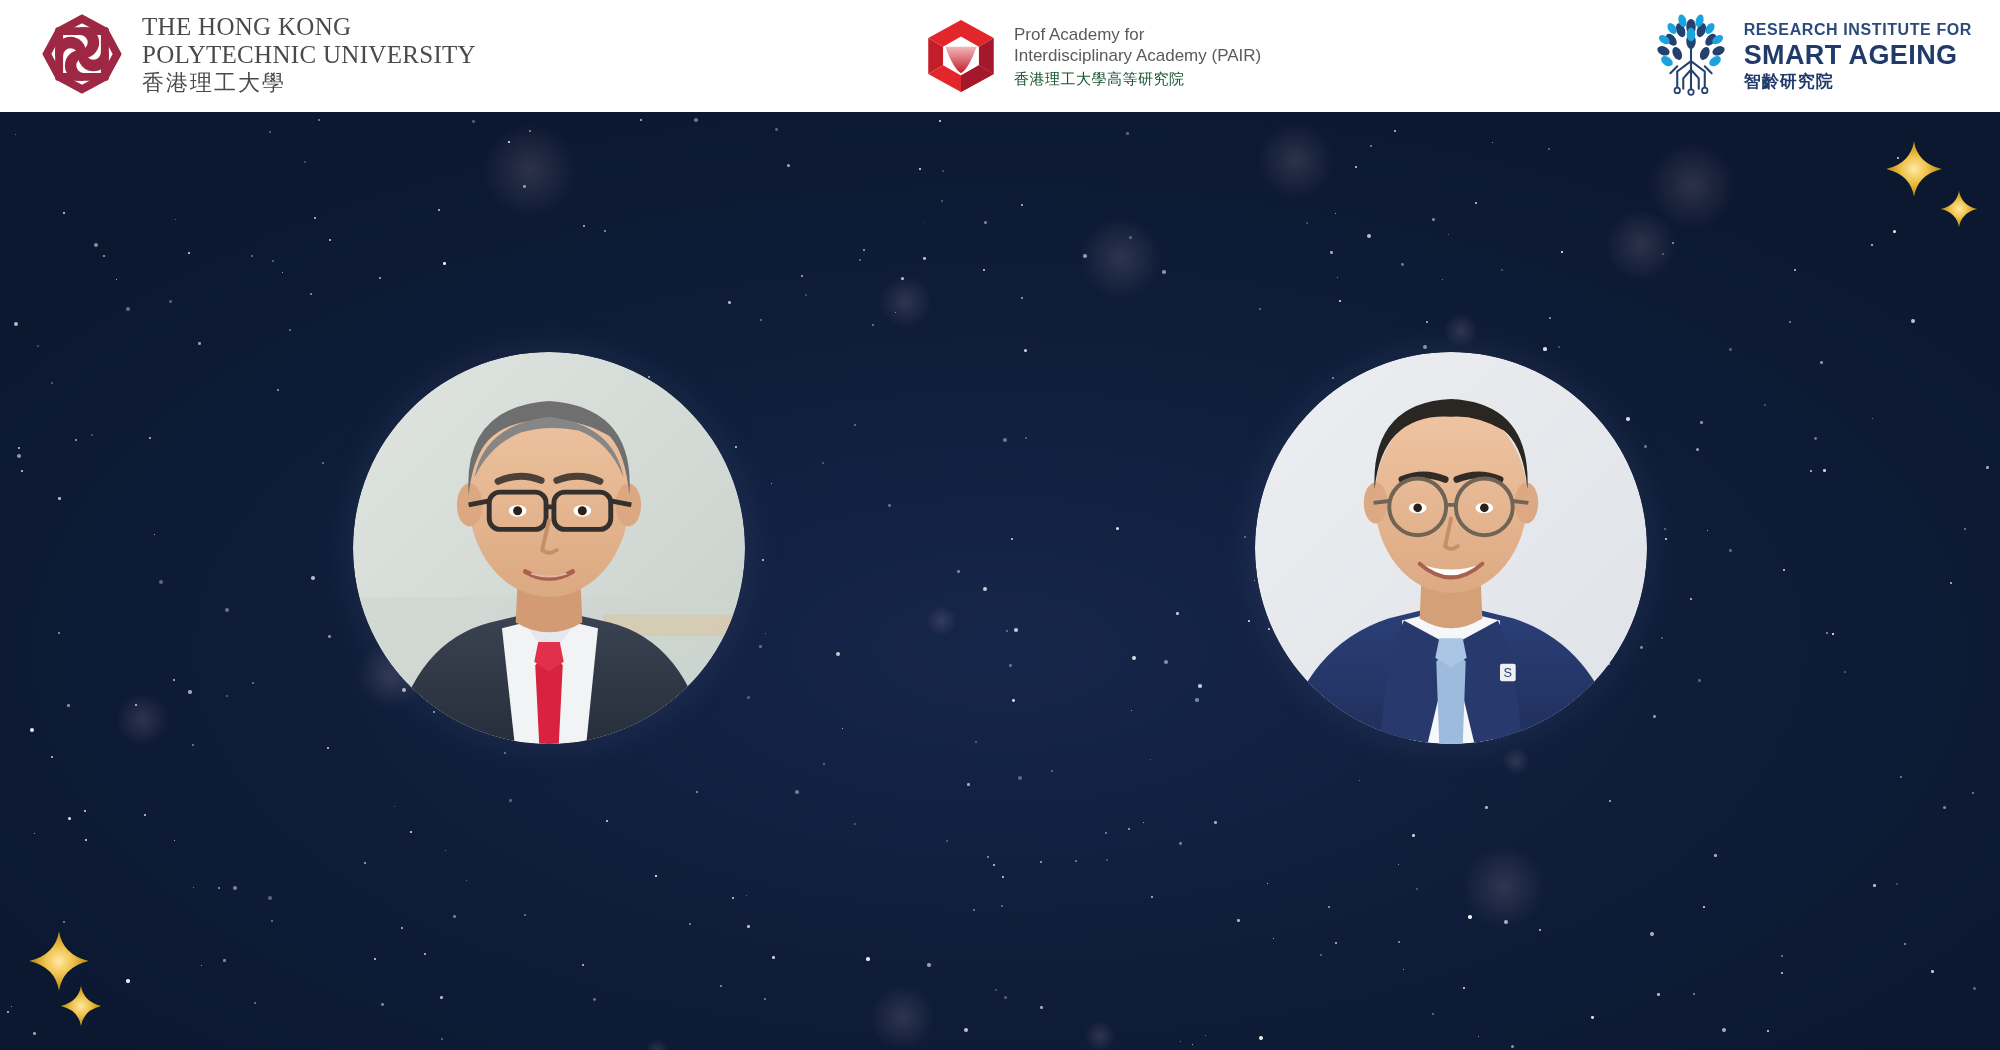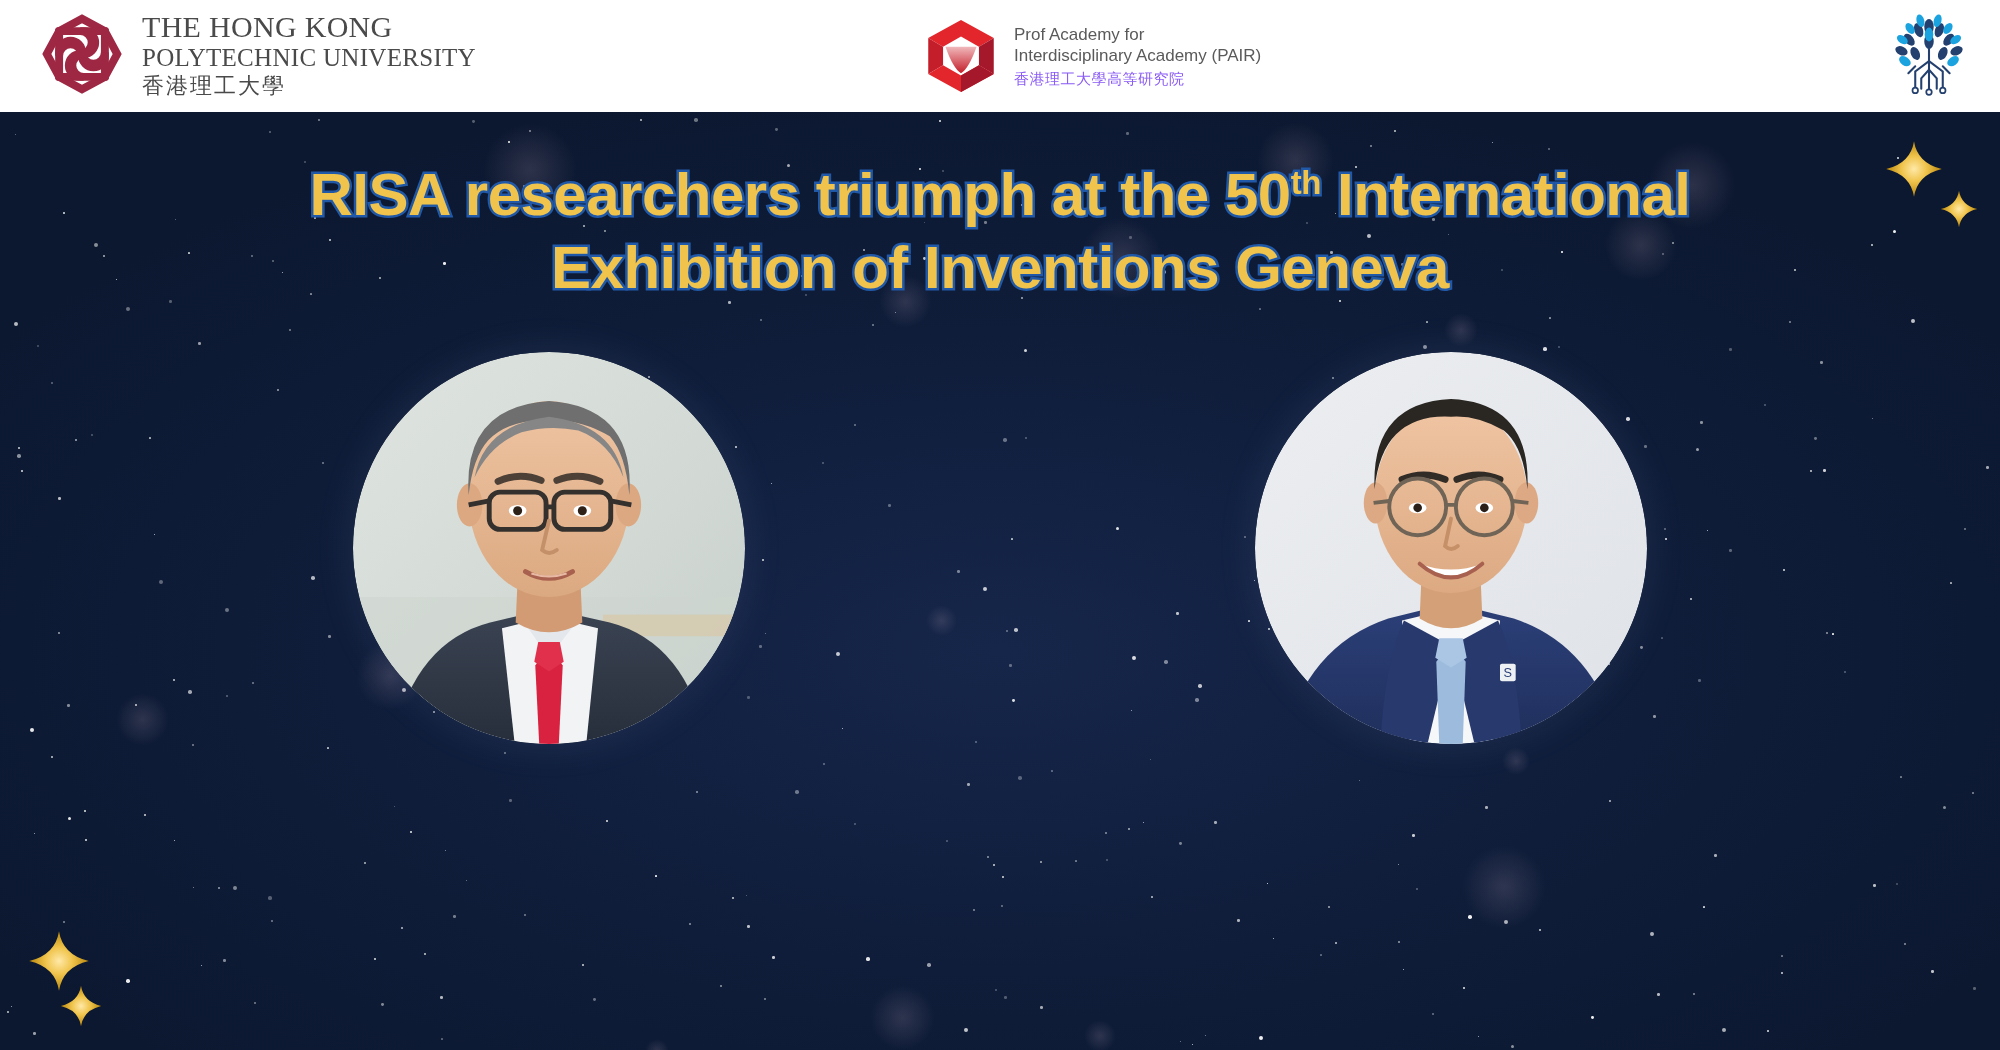--- a/index.html
+++ b/index.html
@@ -33,39 +33,39 @@
   }
   .polyu-mark { width: 88px; height: 92px; flex: none; }
   .polyu-text { display: flex; flex-direction: column; line-height: 1.0; }
   .polyu-en1, .polyu-en2 {
     font-family: "Liberation Serif", serif;
     color: #4a4a4a;
     font-size: 26px;
     letter-spacing: 0.3px;
     white-space: nowrap;
   }
-  .polyu-en1 { font-size: 30px; }
+  .polyu-en1 { font-size: 25px; }
   .polyu-en2 { font-size: 25px; margin-top: 3px; }
   .polyu-zh {
     font-family: "Liberation Serif", serif;
     color: #4a4a4a; font-size: 22px; margin-top: 5px; letter-spacing: 2px;
   }
 
   
   .pair-logo {
     position: absolute; left: 922px; top: 17px;
     display: flex; align-items: center; gap: 14px;
   }
   .pair-mark { width: 78px; height: 78px; flex: none; }
   .pair-text { display: flex; flex-direction: column; line-height: 1.28; }
   .pair-l1, .pair-l2 {
     font-size: 17px; color: #5a5a5a; white-space: nowrap;
     font-family: "Liberation Sans", sans-serif;
   }
-  .pair-zh { font-size: 15px; color: #8b5cf6; margin-top: 2px; letter-spacing: 0.5px; }
+  .pair-zh { font-size: 15px; color: #14532d; margin-top: 2px; letter-spacing: 0.5px; }
 
   
   .risa-logo {
     position: absolute; right: 28px; top: 12px;
     display: flex; align-items: center; gap: 10px;
   }
   .risa-mark { width: 86px; height: 88px; flex: none; }
   .risa-text { display: flex; flex-direction: column; line-height: 1.12; }
   .risa-l1 {
     font-size: 16px; font-weight: bold; color: #2b4a7d;
@@ -573,26 +573,28 @@
           <path d="M50 66 L59 76 L59 88"></path>
           <path d="M34 62 L26 70"></path>
           <path d="M66 62 L74 70"></path>
         </g>
         <g fill="none" stroke="#23406f" stroke-width="2">
           <circle cx="34" cy="90" r="3.2"></circle>
           <circle cx="66" cy="90" r="3.2"></circle>
           <circle cx="50" cy="92" r="3.2"></circle>
         </g>
       </svg>
+      <div class="risa-text">
+        <span class="risa-l1">RESEARCH INSTITUTE FOR</span>
+        <span class="risa-l2">SMART AGEING</span>
+        <span class="risa-zh">智齡研究院</span>
+      </div>
     </div>
   </div>
 
-  <div class="title-wrap">
-    <h1 class="title"><span>RISA researchers triumph at the 50</span><sup>th</sup><span> International Exhibition of Inventions Geneva</span></h1>
-  </div>
 
   <div class="people">
 
     <div class="person">
       <div class="avatar">
         <svg viewBox="0 0 400 400">
           <defs>
             <clipPath id="clipA">
                 <circle cx="200" cy="200" r="200"></circle>
               </clipPath>

